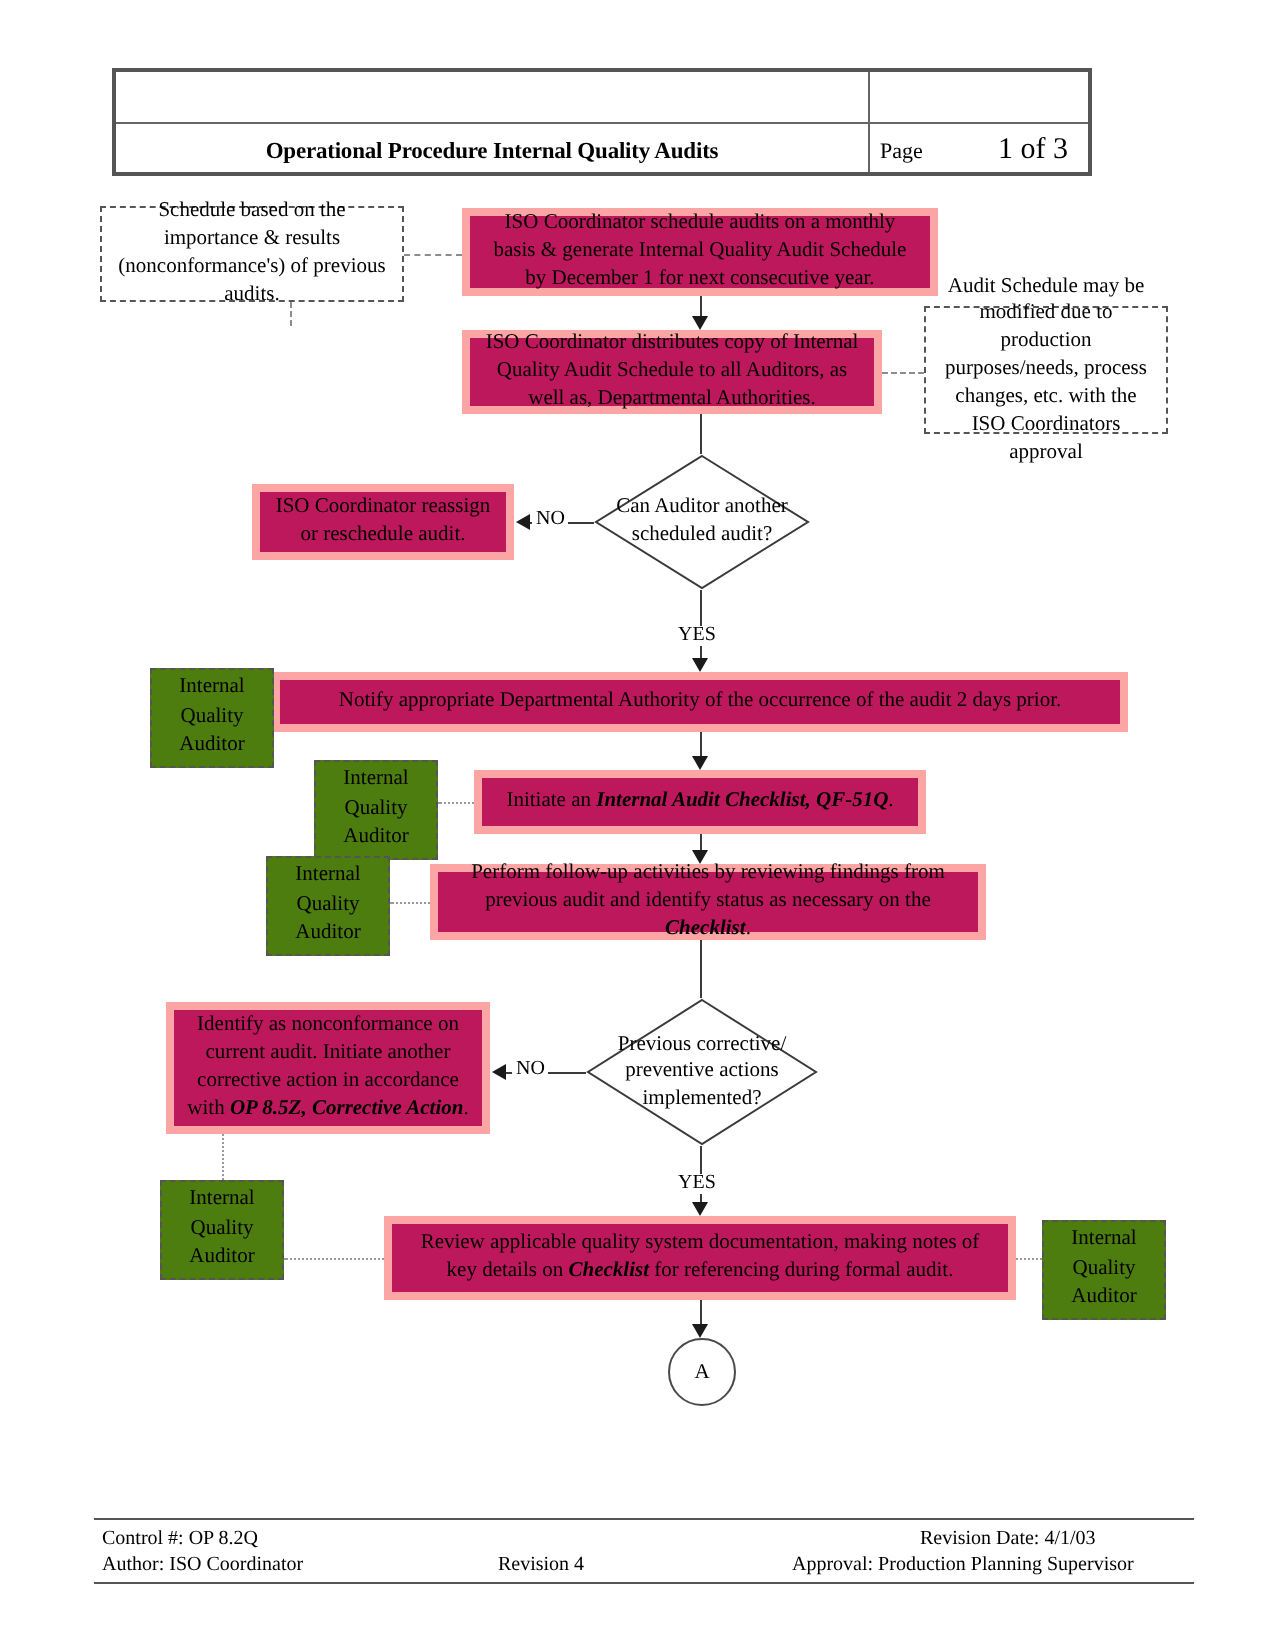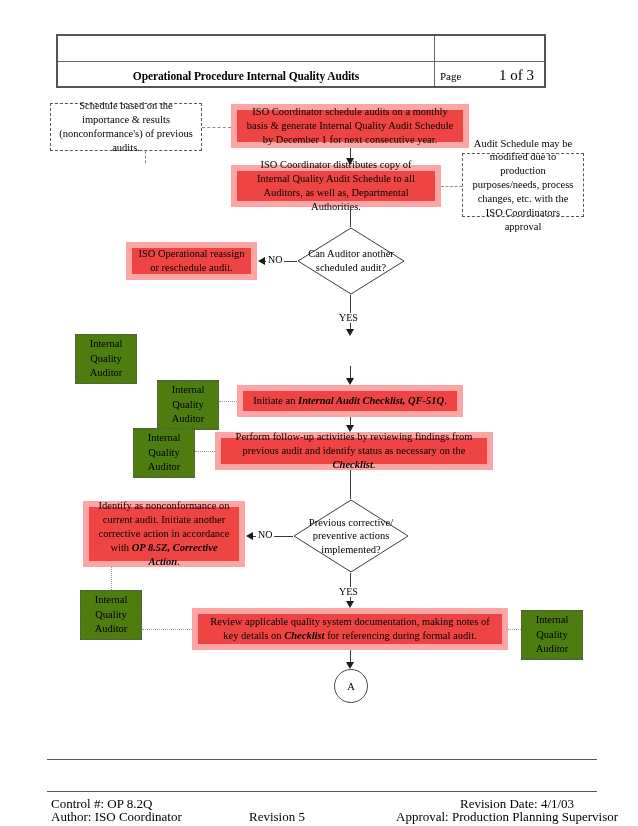--- a/index.html
+++ b/index.html
@@ -80,22 +80,22 @@
     box-sizing: border-box;
     display: flex;
     align-items: center;
     justify-content: center;
     text-align: center;
     font-size: 10.5px;
     line-height: 1.32;
     padding: 3px 6px;
   }
   .proc {
-    border: 6px solid #fca5a5;
-    background: #ef4444;
+    border: 4px solid #fca5a5;
+    background: #be185d;
   }
   .note {
     border: 1px dashed #555555;
     background: #ffffff;
     font-size: 10.5px;
   }
   .role {
     border: 1px dashed #555555;
     background: #4d7c0f;
     font-size: 10.5px;
@@ -193,24 +193,23 @@
   
   .footer-rule {
     position: absolute;
     left: 47px;
     width: 550px;
     height: 1px;
     background: #555555;
   }
   .footer-txt {
     position: absolute;
-    font-size: 13px;
+    font-size: 10px;
     line-height: 1.25;
     white-space: nowrap;
-    margin-top: 32px;
   }
 
   b, .bi { font-weight: bold; font-style: italic; }
 </style>
 </head>
 <body>
 
 <div id="page">
 
   <div class="hdr-table">
@@ -225,22 +224,23 @@
 
 
   <div class="dashline-v" style="left:145px; top:151px; height:12px;"></div>
 
   <div class="node note" style="left:462px; top:153px; width:122px; height:64px;">Audit Schedule may be modified due to production purposes/needs, process changes, etc. with the ISO Coordinators approval</div>
 
   <div class="node proc" style="left:231px; top:104px; width:238px; height:44px;">ISO Coordinator schedule audits on a monthly basis &amp; generate Internal Quality Audit Schedule by December 1 for next consecutive year.</div>
 
   <div class="node proc" style="left:231px; top:165px; width:210px; height:42px;">ISO Coordinator distributes copy of Internal Quality Audit Schedule to all Auditors, as well as, Departmental Authorities.</div>
 
-  <div class="node proc" style="left:126px; top:242px; width:131px; height:38px;">ISO Operational reassign or reschedule audit.</div>
-
+  <div class="node proc" style="left:126px; top:242px; width:131px; height:38px;">ISO Coordinator reassign or reschedule audit.</div>
+
+  <div class="node proc" style="left:136px; top:336px; width:428px; height:30px;">Notify appropriate Departmental Authority of the occurrence of the audit 2 days prior.</div>
 
   <div class="node proc" style="left:237px; top:385px; width:226px; height:32px;">
     <span><span>Initiate an </span><span class="bi">Internal Audit Checklist, QF-51Q</span><span>.</span></span>
   </div>
 
   <div class="node proc" style="left:215px; top:432px; width:278px; height:38px;">
     <span><span>Perform follow-up activities by reviewing findings from previous audit and identify status as necessary on the </span><span class="bi">Checklist</span><span>.</span></span>
   </div>
 
   <div class="node proc" style="left:83px; top:501px; width:162px; height:66px;">
@@ -372,18 +372,18 @@
   <div class="vline" style="left:350px; top:573px; height:28px;"></div>
   <div class="arrow-down" style="left:346px; top:601px;"></div>
   <div class="edge-label" style="left:337px; top:587px;">YES</div>
 
   <div class="vline" style="left:350px; top:650px; height:12px;"></div>
   <div class="arrow-down" style="left:346px; top:662px;"></div>
 
   <div class="footer-rule" style="top:759px;"></div>
   <div class="footer-txt" style="left:51px; top:764px;">Control #: OP 8.2Q</div>
   <div class="footer-txt" style="left:51px; top:777px;">Author: ISO Coordinator</div>
-  <div class="footer-txt" style="left:249px; top:777px;">Revision 5</div>
+  <div class="footer-txt" style="left:249px; top:777px;">Revision 4</div>
   <div class="footer-txt" style="left:460px; top:764px;">Revision Date: 4/1/03</div>
   <div class="footer-txt" style="left:396px; top:777px;font-family:Liberation Serif, serif;">Approval: Production Planning Supervisor</div>
   <div class="footer-rule" style="top:791px;"></div>
 
 </div>
 
 </body></html>

